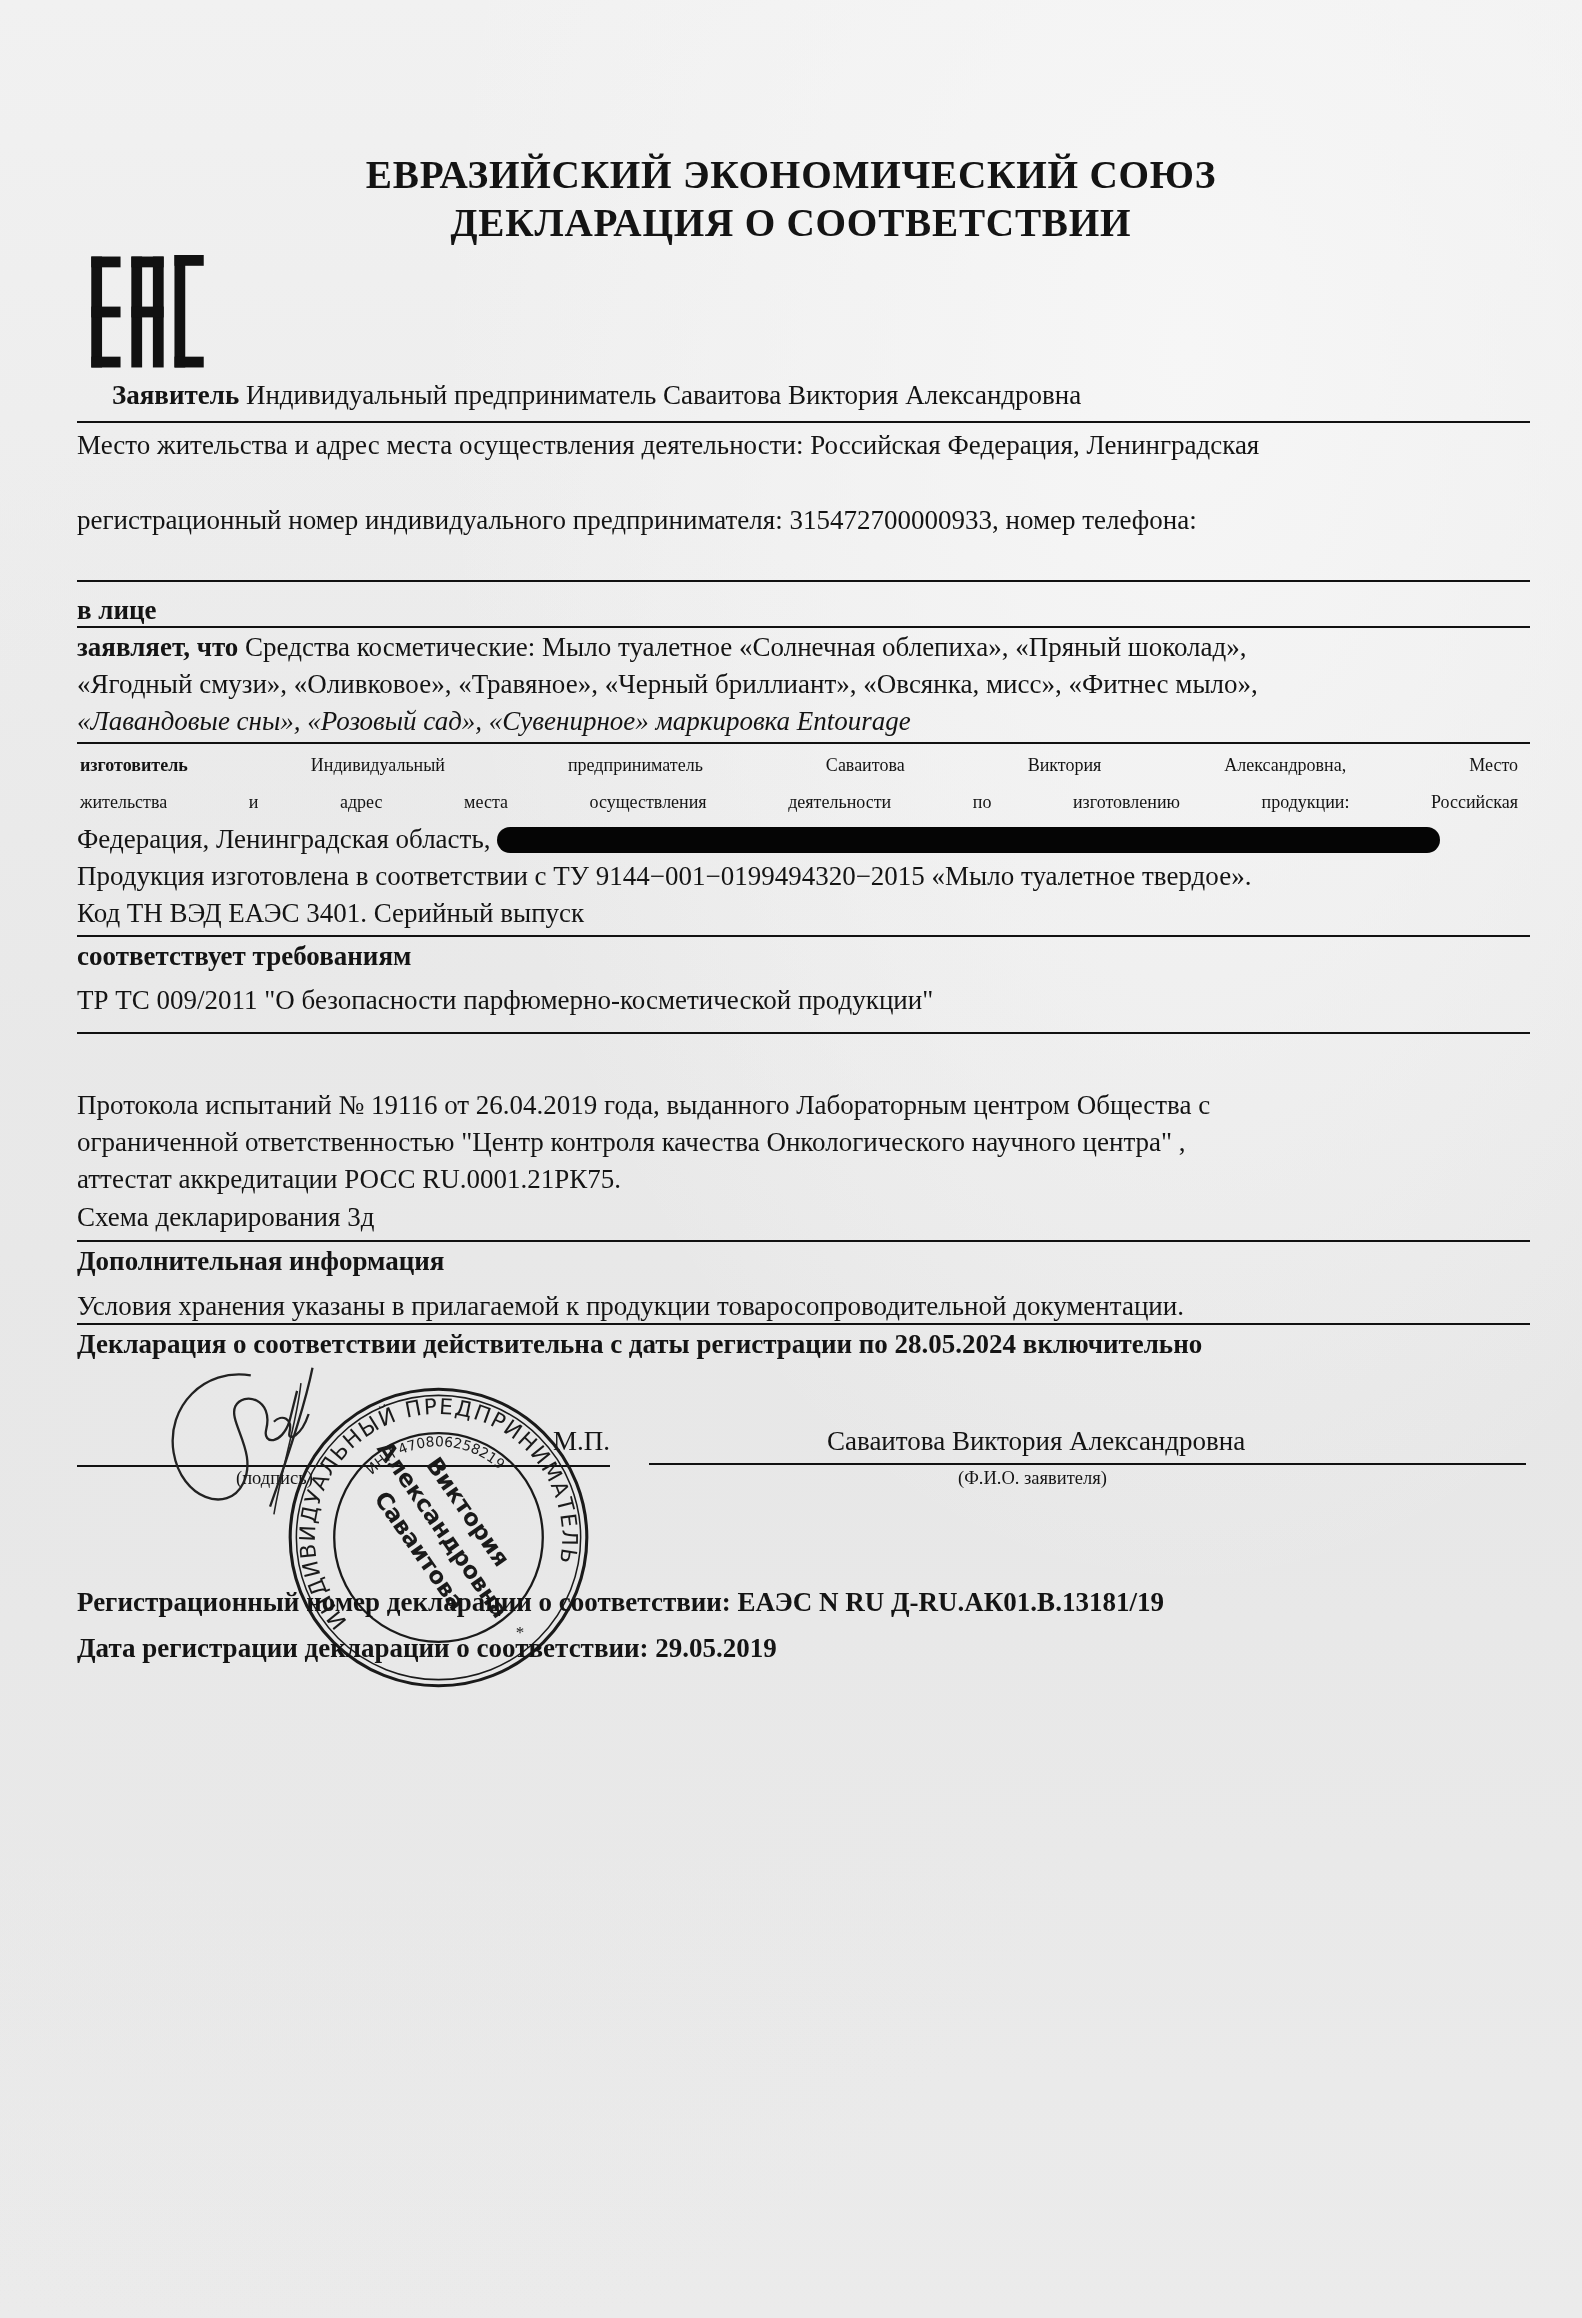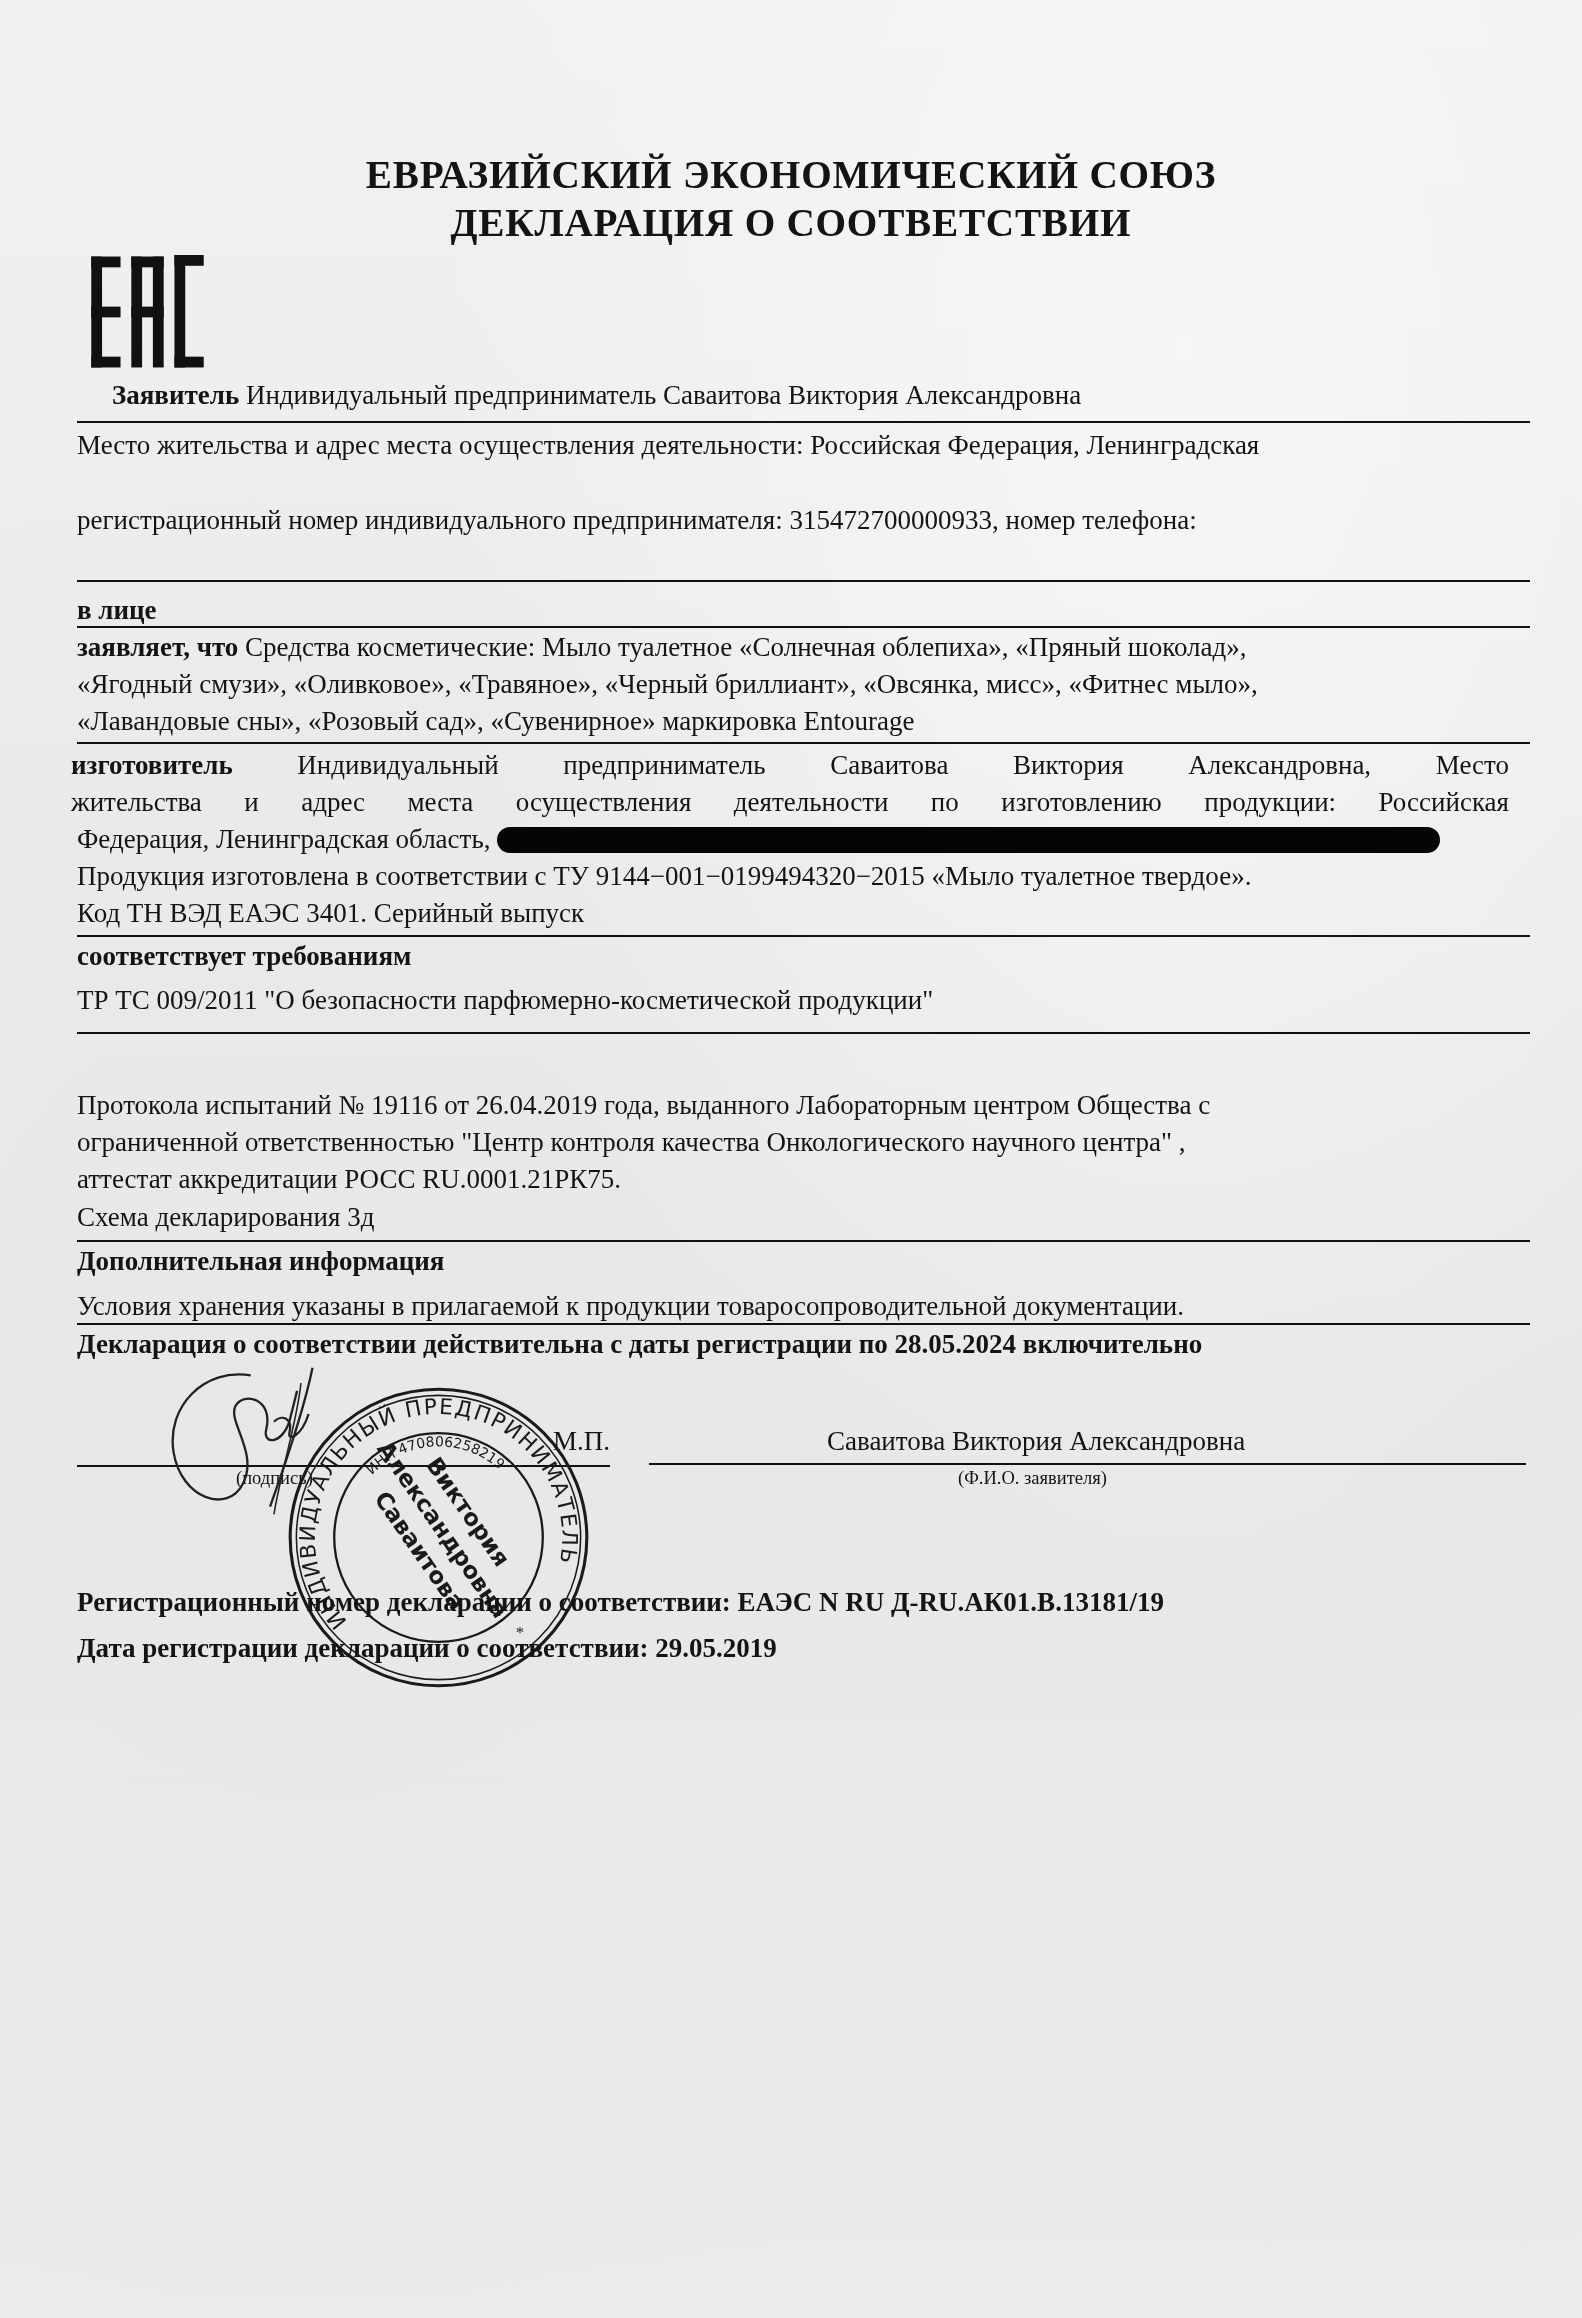--- a/index.html
+++ b/index.html
@@ -23,21 +23,21 @@
   .eac {
     position: absolute; left: 91px; top: 255px; width: 113px; height: 114px;
   }
   .rule {
     position: absolute; left: 77px; width: 1453px; height: 2.3px; background: #111;
   }
   .line {
     position: absolute; left: 77px; font-size: 27px; line-height: 31px; white-space: nowrap;
   }
   .justify {
-    position: absolute; left: 71px; width: 1438px; font-size: 27px; line-height: 31px;
+    position: absolute; left: 80px; width: 1438px; font-size: 18px; line-height: 31px;
     text-align: justify; text-align-last: justify; white-space: normal;
   }
   .b { font-weight: bold; }
   .redact {
     display: inline-block; background: #050505; height: 26px; vertical-align: -4.6px;
     border-radius: 14px;
   }
   .small { font-size: 18.5px; position: absolute; }
   .sig-rule { position: absolute; height: 2.3px; background: #111; }
   .stamp { position: absolute; left: 284px; top: 1383px; width: 309px; height: 309px; }
@@ -79,21 +79,21 @@
   <div class="rule" style="top:580px;"></div>
 
   <div class="line b" style="top:587px;margin-top:8px;">в лице</div>
   <div class="rule" style="top:626px;"></div>
 
   <div class="line" style="top:632px;">
     <span class="b">заявляет, что</span>
     <span>Средства косметические: Мыло туалетное «Солнечная облепиха», «Пряный шоколад»,</span>
   </div>
   <div class="line" style="top:669px;">«Ягодный смузи», «Оливковое», «Травяное», «Черный бриллиант», «Овсянка, мисс», «Фитнес мыло»,</div>
-  <div class="line" style="top:706px;">«Лавандовые сны», «Розовый сад», «Сувенирное» маркировка  Entourage</div>
+  <div class="line" style="top:706px;font-style:italic;">«Лавандовые сны», «Розовый сад», «Сувенирное» маркировка  Entourage</div>
   <div class="rule" style="top:742px;"></div>
 
   <div class="justify" style="top:750px;">
     <span class="b">изготовитель</span>
     <span>Индивидуальный предприниматель Саваитова Виктория Александровна, Место</span>
   </div>
   <div class="justify" style="top:787px;">жительства и адрес места осуществления деятельности по изготовлению продукции: Российская</div>
   <div class="line" style="top:824px;">
     <span>Федерация, Ленинградская область,</span>
     <span class="redact" style="width:943px;"></span>

